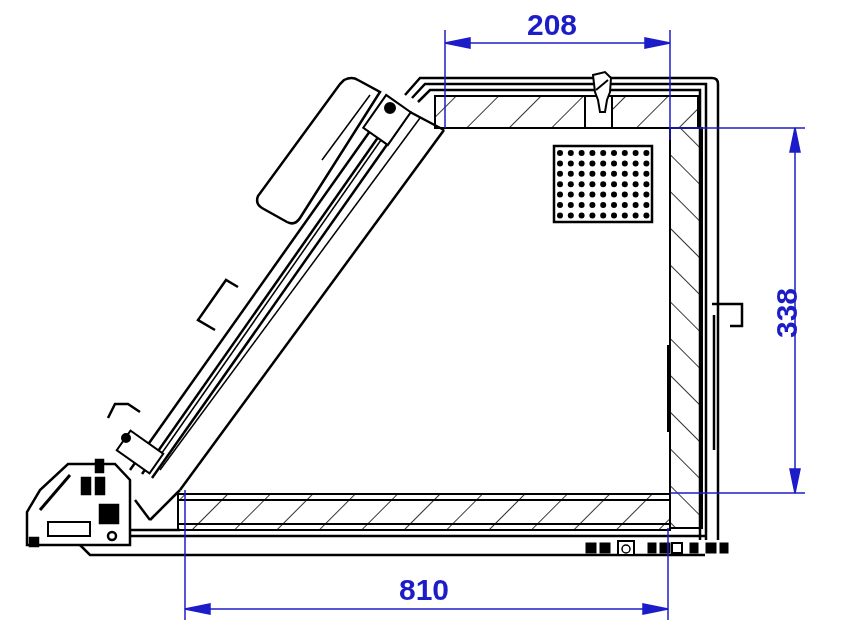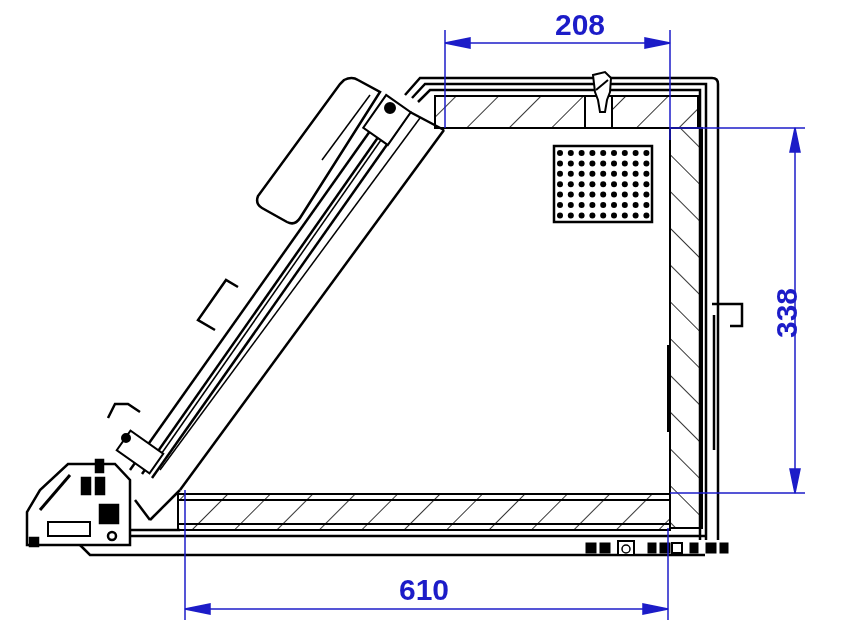--- a/index.html
+++ b/index.html
@@ -1,20 +1,20 @@
 <!DOCTYPE html>
 <html><head>
 <meta charset="utf-8">
 <style>
   html, body { margin:0; padding:0; background:#ffffff; }
   body { width:850px; height:636px; overflow:hidden; font-family:"Liberation Sans", sans-serif; }
   #stage { position:relative; width:850px; height:636px; }
   svg { position:absolute; left:0; top:0; }
   .dim-label { position:absolute; color:#1c1cc8; font-weight:bold; font-size:30px; font-family:"Liberation Sans", sans-serif; line-height:1; }
-  #dim-top-label { left:555px; top:10px;text-align:center; }
+  #dim-top-label { left:527px; top:10px;text-align:center; }
   #dim-bottom-label { left:399px; top:575px; }
   #dim-right-label { left:757px; top:298px; transform:rotate(-90deg); transform-origin:center; width:60px; text-align:center; }
 </style>
 </head>
 <body>
 
 <div id="stage">
 <svg width="850" height="636" viewBox="0 0 850 636">
   <defs>
     <pattern id="hatch" patternUnits="userSpaceOnUse" width="30" height="30" patternTransform="rotate(45)">
@@ -208,14 +208,14 @@
     <line x1="185" y1="490" x2="185" y2="620"></line>
     <line x1="668" y1="528" x2="668" y2="620"></line>
     <line x1="185" y1="609" x2="668" y2="609"></line>
     <polygon points="185,609 210,604 210,614"></polygon>
     <polygon points="668,609 643,604 643,614"></polygon>
   </g>
 </svg>
 
 <div class="dim-label" id="dim-top-label">208</div>
 <div class="dim-label" id="dim-right-label">338</div>
-<div class="dim-label" id="dim-bottom-label">610</div>
+<div class="dim-label" id="dim-bottom-label">810</div>
 </div>
 
 </body></html>

